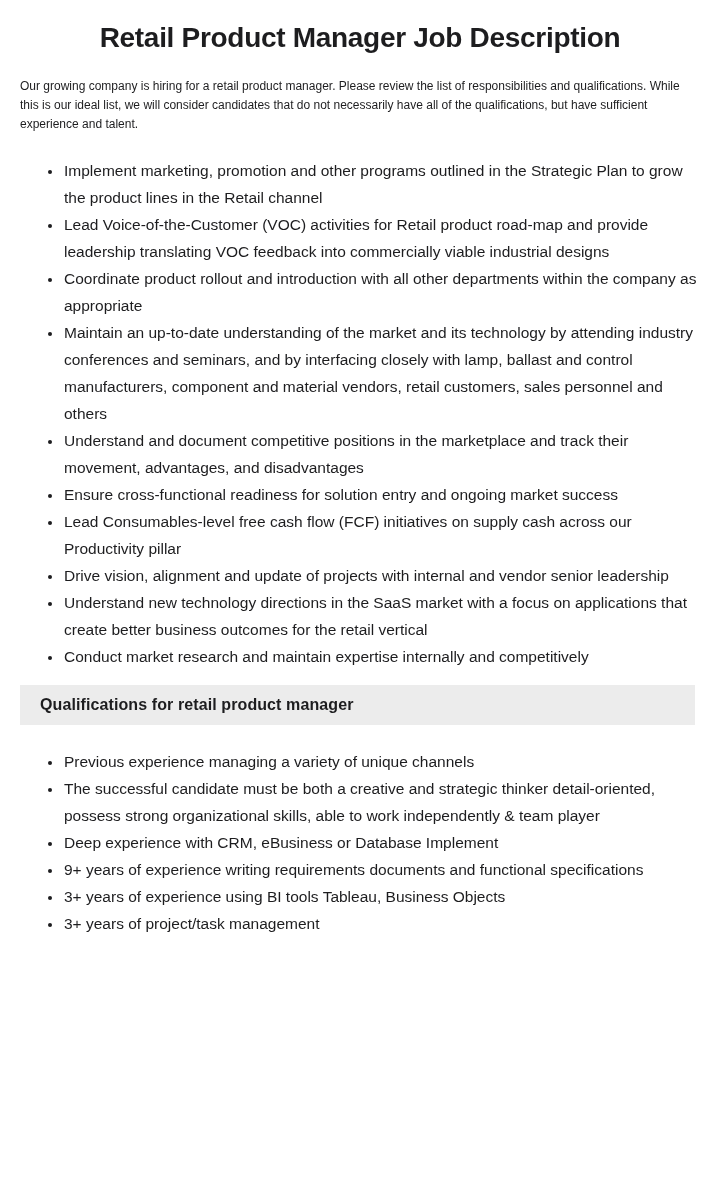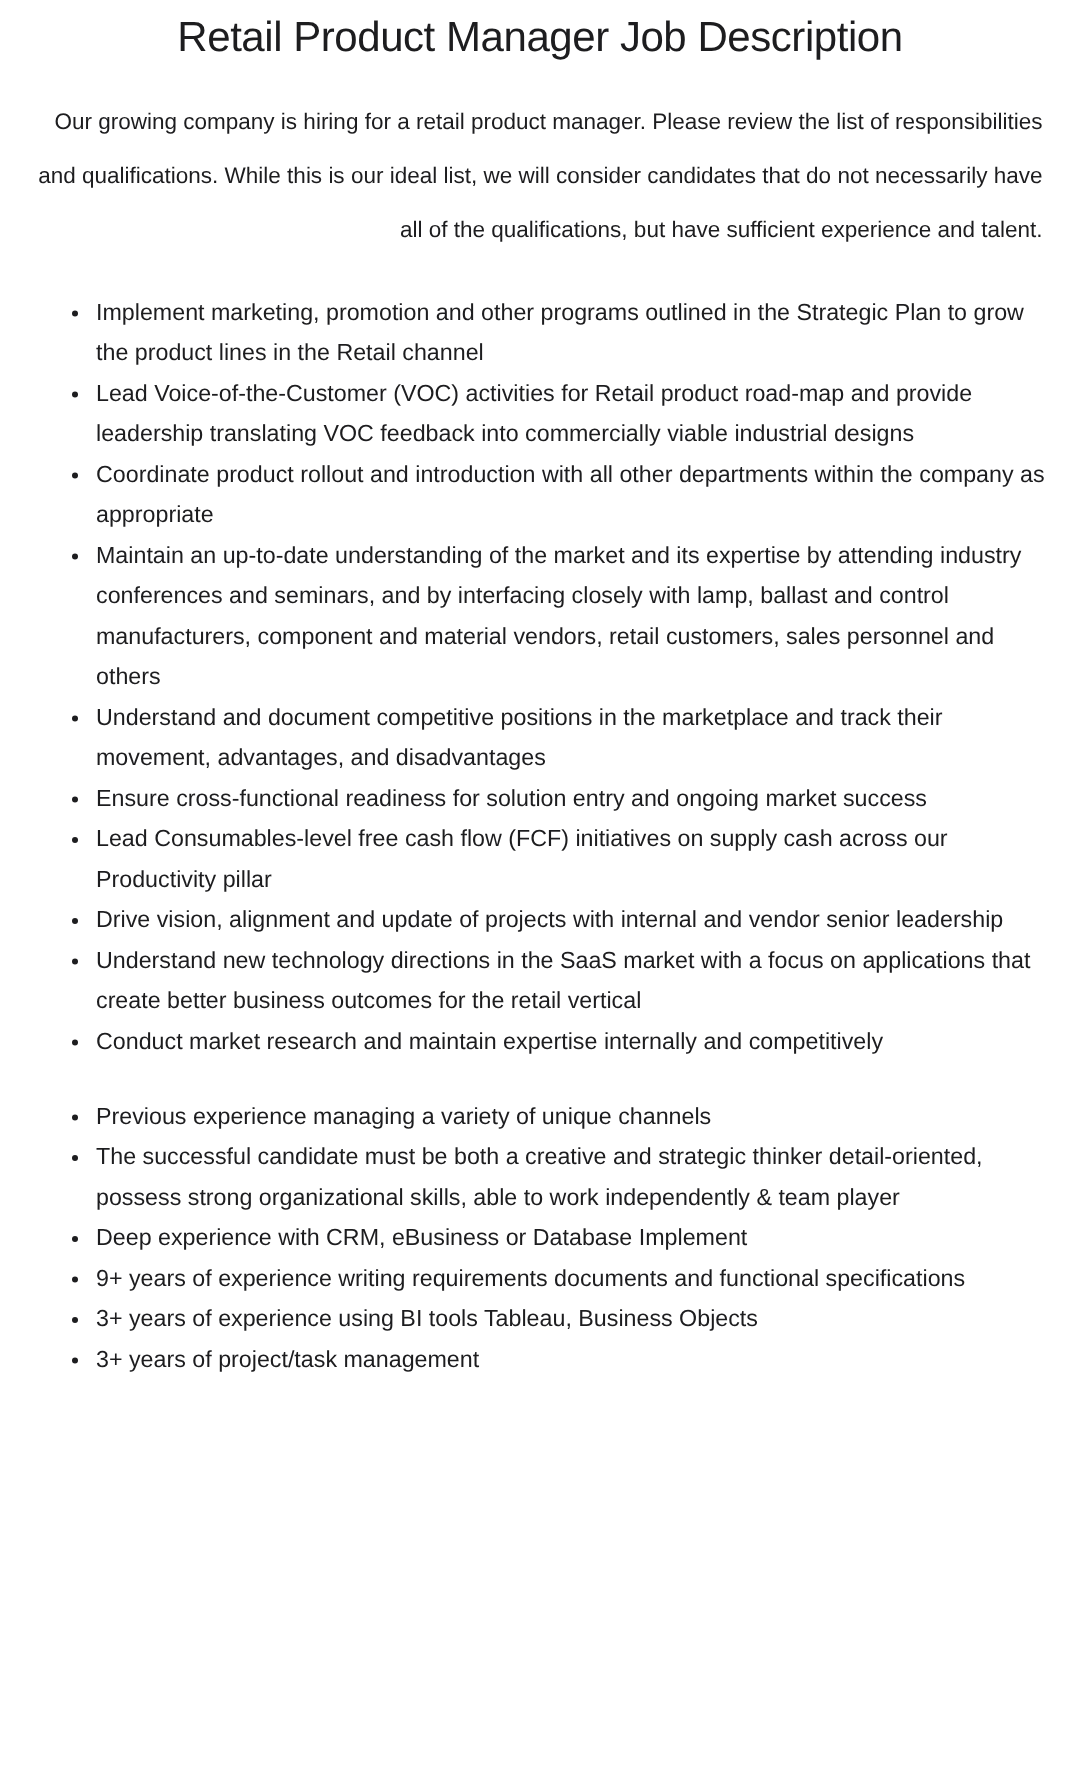--- a/index.html
+++ b/index.html
@@ -16,32 +16,31 @@
     overflow: hidden;
     background: var(--page-bg);
   }
   body {
     font-family: "Liberation Sans", sans-serif;
     color: var(--text-color);
   }
   .doc { width: 720px; height: 1192px; }
   .title {
     margin: 0;
-    padding-top: 8px;
+    padding-top: 21px;
     font-size: 28px;
     line-height: 34px;
-    font-weight: 400;
+    font-weight: 700;
     text-align: center;
     letter-spacing: -0.3px;
   }
   .intro {
     margin: 22px 25px 0 20px;
-    font-size: 15px;
-    line-height: 36px;
-    text-align: right;
+    font-size: 12px;
+    line-height: 19px;
   }
   .section-bar {
     margin: 15px 25px 0 20px;
     height: 40px;
     background: var(--section-bar-bg);
     display: flex;
     align-items: center;
     padding-left: 20px;
   }
   .section-heading {
@@ -73,37 +72,40 @@
 
   <section>
     <ul class="bullet-list">
 
         <li class="bullet-item">Implement marketing, promotion and other programs outlined in the Strategic Plan to grow the product lines in the Retail channel</li>
 
         <li class="bullet-item">Lead Voice-of-the-Customer (VOC) activities for Retail product road-map and provide leadership translating VOC feedback into commercially viable industrial designs</li>
 
         <li class="bullet-item">Coordinate product rollout and introduction with all other departments within the company as appropriate</li>
 
-        <li class="bullet-item">Maintain an up-to-date understanding of the market and its expertise by attending industry conferences and seminars, and by interfacing closely with lamp, ballast and control manufacturers, component and material vendors, retail customers, sales personnel and others</li>
+        <li class="bullet-item">Maintain an up-to-date understanding of the market and its technology by attending industry conferences and seminars, and by interfacing closely with lamp, ballast and control manufacturers, component and material vendors, retail customers, sales personnel and others</li>
 
         <li class="bullet-item">Understand and document competitive positions in the marketplace and track their movement, advantages, and disadvantages</li>
 
         <li class="bullet-item">Ensure cross-functional readiness for solution entry and ongoing market success</li>
 
         <li class="bullet-item">Lead Consumables-level free cash flow (FCF) initiatives on supply cash across our Productivity pillar</li>
 
         <li class="bullet-item">Drive vision, alignment and update of projects with internal and vendor senior leadership</li>
 
         <li class="bullet-item">Understand new technology directions in the SaaS market with a focus on applications that create better business outcomes for the retail vertical</li>
 
         <li class="bullet-item">Conduct market research and maintain expertise internally and competitively</li>
       </ul>
   </section>
 
   <section>
+    <div class="section-bar">
+      <h2 class="section-heading">Qualifications for retail product manager</h2>
+    </div>
     <ul class="bullet-list">
 
         <li class="bullet-item">Previous experience managing a variety of unique channels</li>
 
         <li class="bullet-item">The successful candidate must be both a creative and strategic thinker detail-oriented, possess strong organizational skills, able to work independently &amp; team player</li>
 
         <li class="bullet-item">Deep experience with CRM, eBusiness or Database Implement</li>
 
         <li class="bullet-item">9+ years of experience writing requirements documents and functional specifications</li>
 

